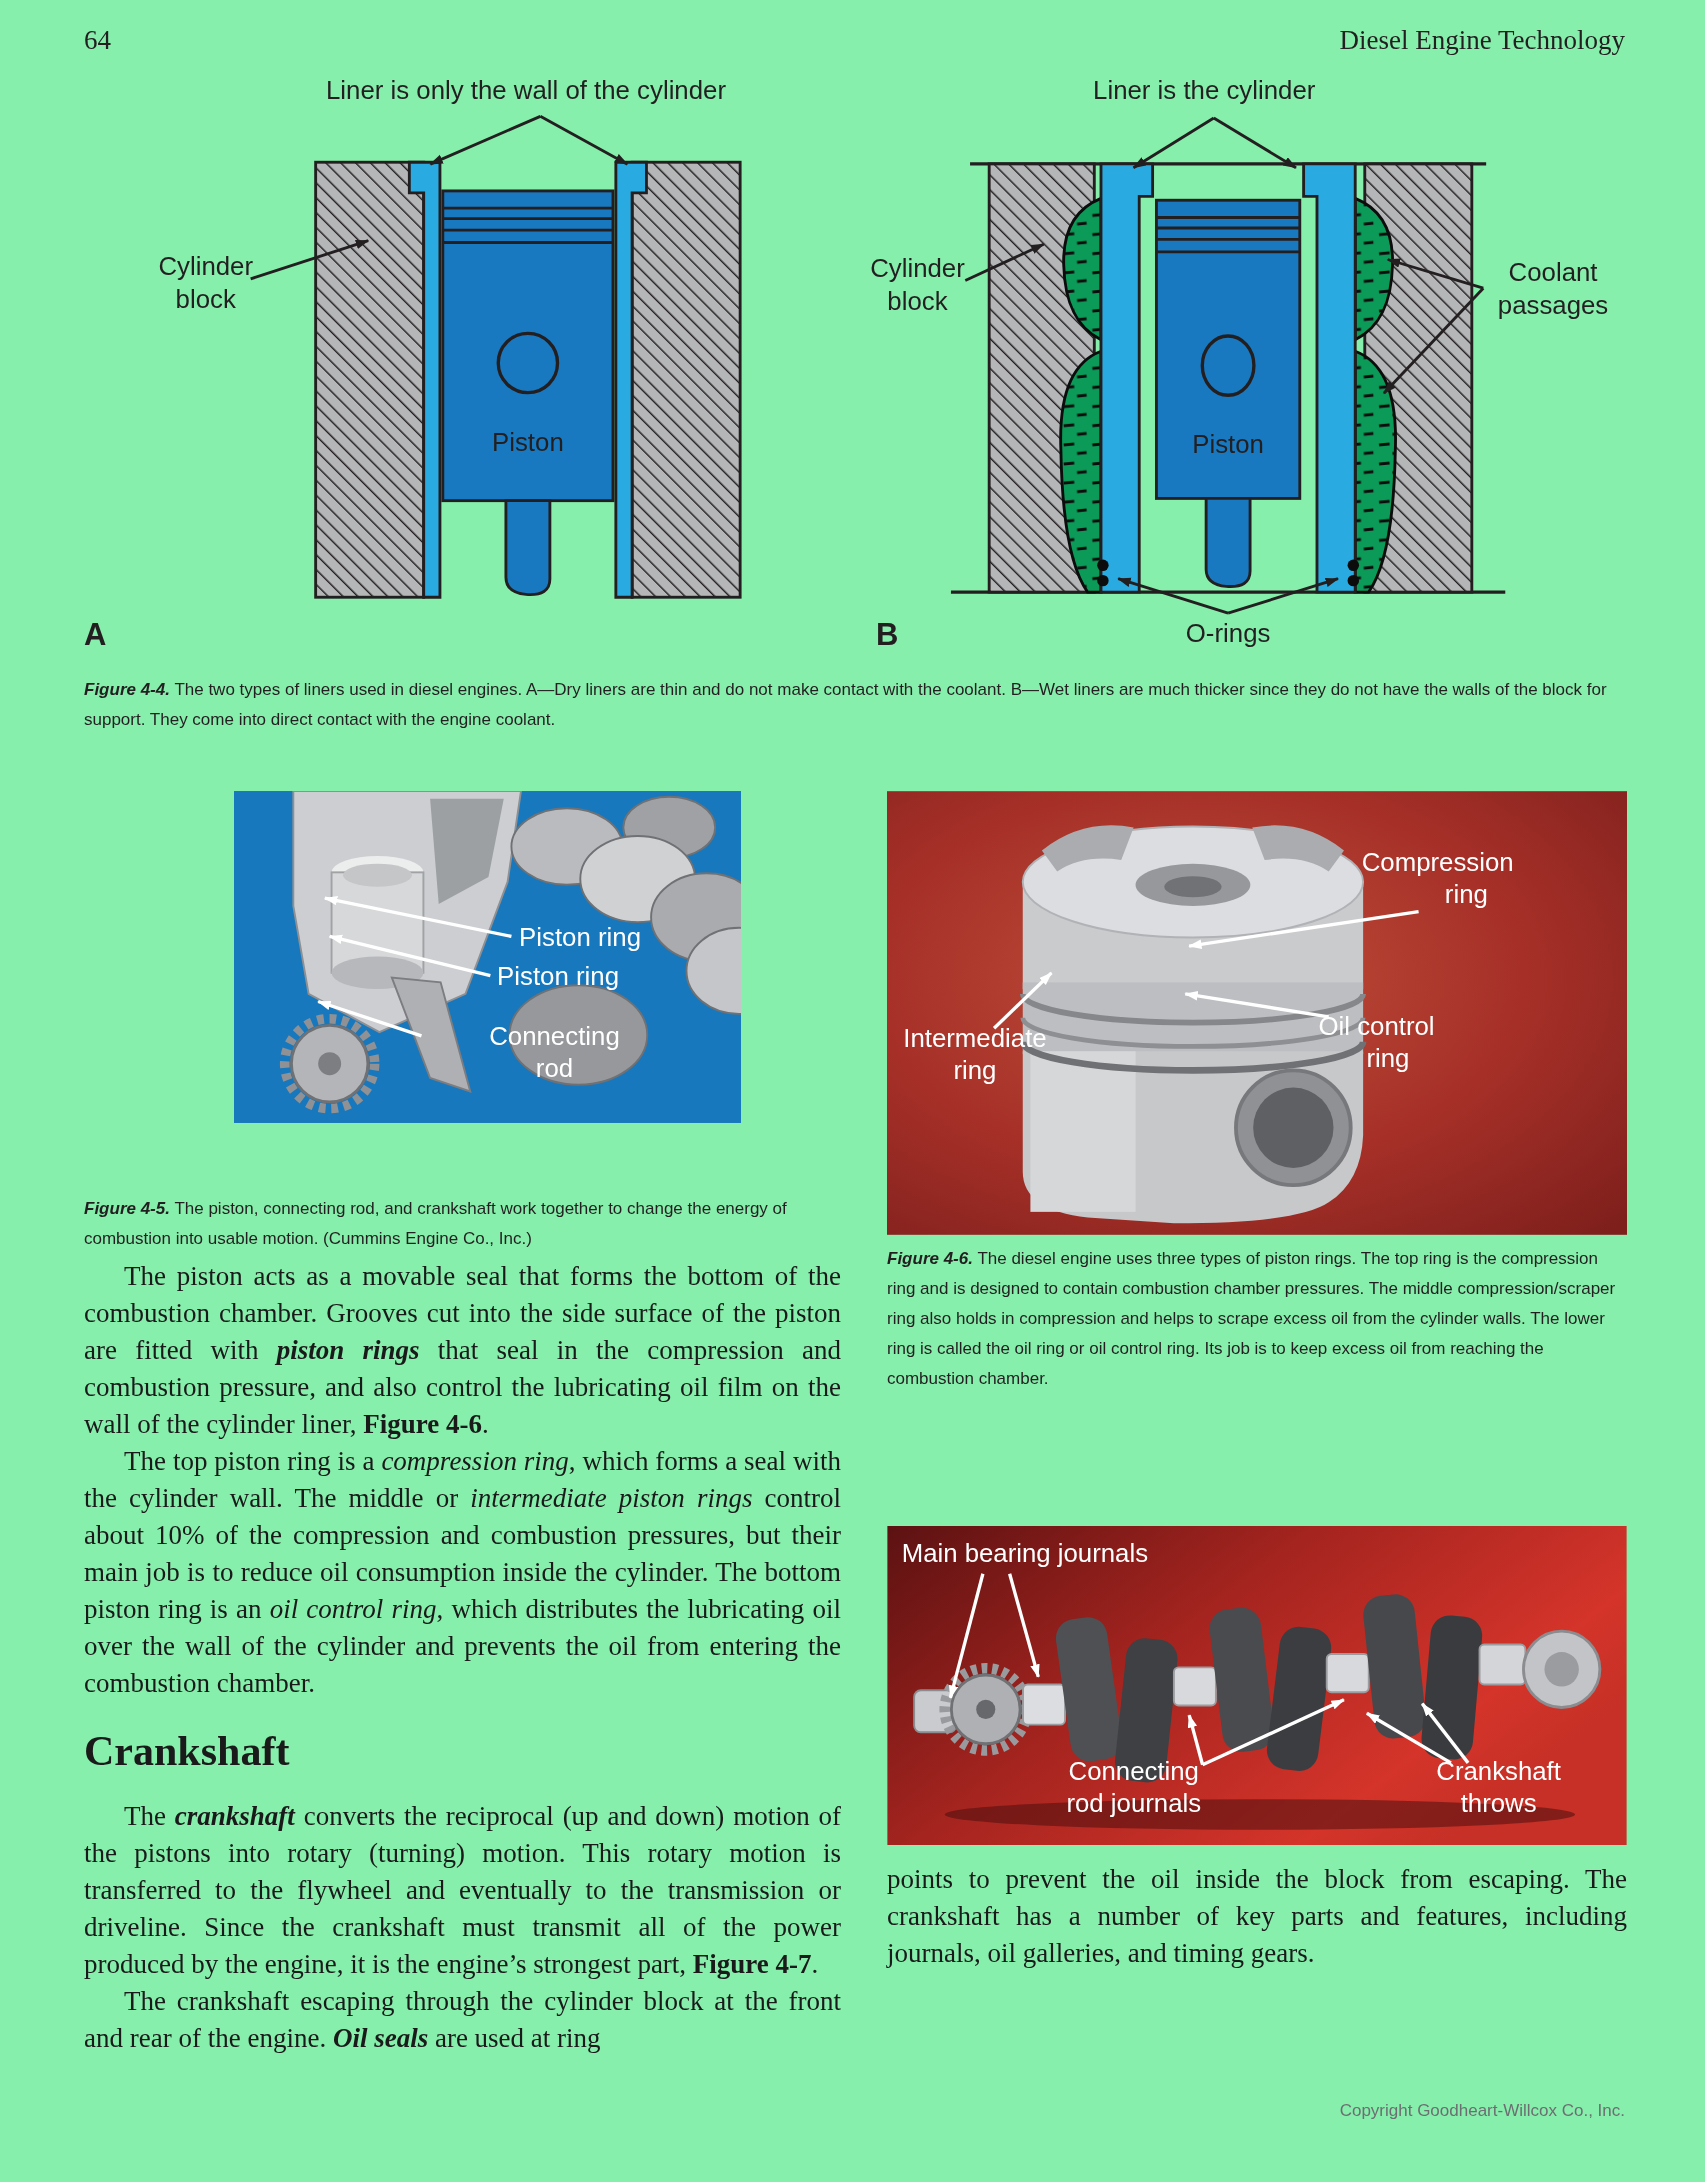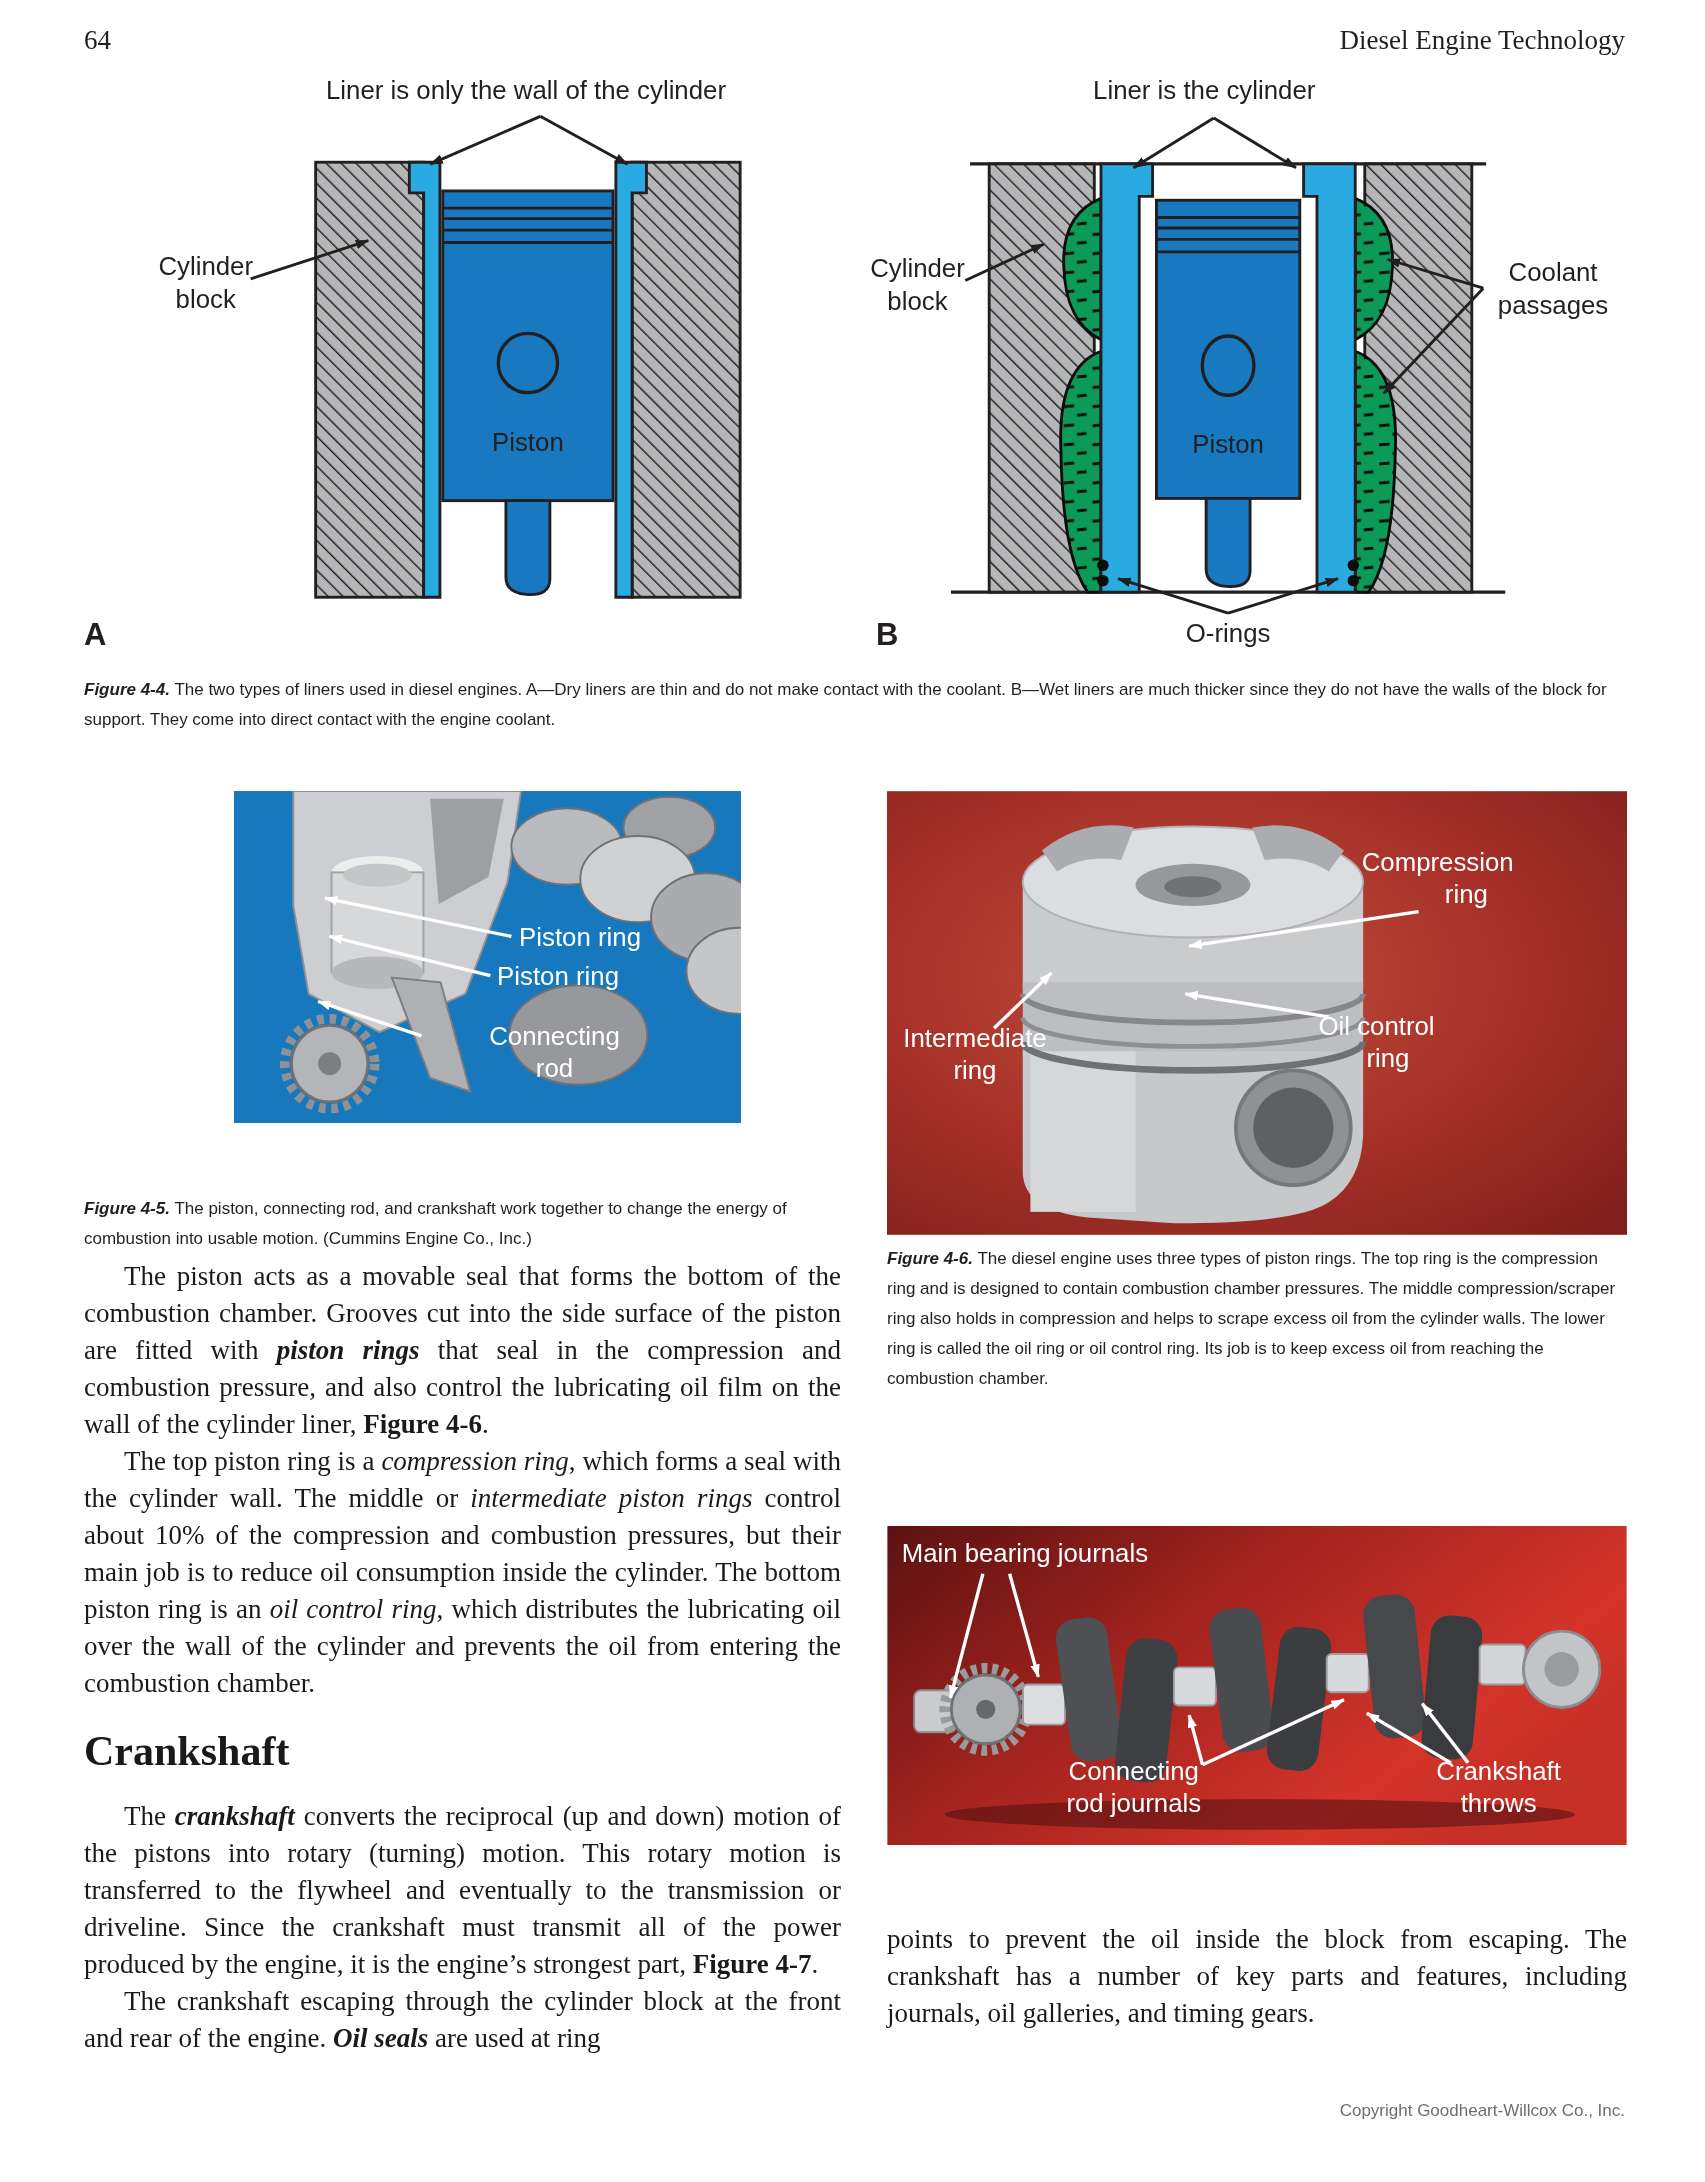--- a/index.html
+++ b/index.html
@@ -1,17 +1,17 @@
 <!DOCTYPE html>
 <html><head>
 <meta charset="utf-8">
 <style>
   html,body{margin:0;padding:0;background:#e8e8e8;}
   .page{
-    position:relative;width:1705px;height:2182px;background:#ffffff;
+    position:relative;width:1705px;height:2182px;background:#86efac;
     font-family:"Liberation Sans",sans-serif;color:#231f20;overflow:hidden;
     margin:0 auto;
   }
   .pagenum{position:absolute;left:84px;top:25px;font:27px "Liberation Serif",serif;color:#231f20;}
   .runtitle{position:absolute;right:80px;top:25px;font:27px "Liberation Serif",serif;color:#231f20;}
 
   .panel-label{position:absolute;font:bold 31px "Liberation Sans",sans-serif;color:#231f20;}
   .caption{font-size:17px;line-height:30px;color:#231f20;text-align:left;}
   .caption .tag{font-weight:bold;font-style:italic;}
   .cap44{position:absolute;left:84px;top:675px;width:1545px;}
@@ -22,21 +22,21 @@
   .leftcol{position:absolute;left:84px;top:1258px;width:757px;}
   .leftcol p, .rightpara p{
     margin:0;font-family:"Liberation Serif",serif;font-size:27px;line-height:37px;
     text-align:justify;color:#1a1a1a;
   }
   .leftcol p.ind{text-indent:40px;}
   .leftcol h2{
     margin:25px 0 23px 0;font-family:"Liberation Serif",serif;font-weight:bold;
     font-size:42px;color:#1a1a1a;letter-spacing:0;
   }
-  .rightpara{position:absolute;left:887px;top:1921px;width:740px;}
+  .rightpara{position:absolute;left:887px;top:1861px;width:740px;}
   .run-b{font-weight:bold;}
   .run-i{font-style:italic;margin-top:8px;}
 
   .footer{position:absolute;right:80px;top:2101px;font-size:17px;color:#6d6e71;}
 
   svg text{font-family:"Liberation Sans",sans-serif;}
   .dlabel{font-size:27px;fill:#231f20;}
   .wlabel{font-size:27px;fill:#ffffff;}
   .fig-abs{position:absolute;}
 </style>

